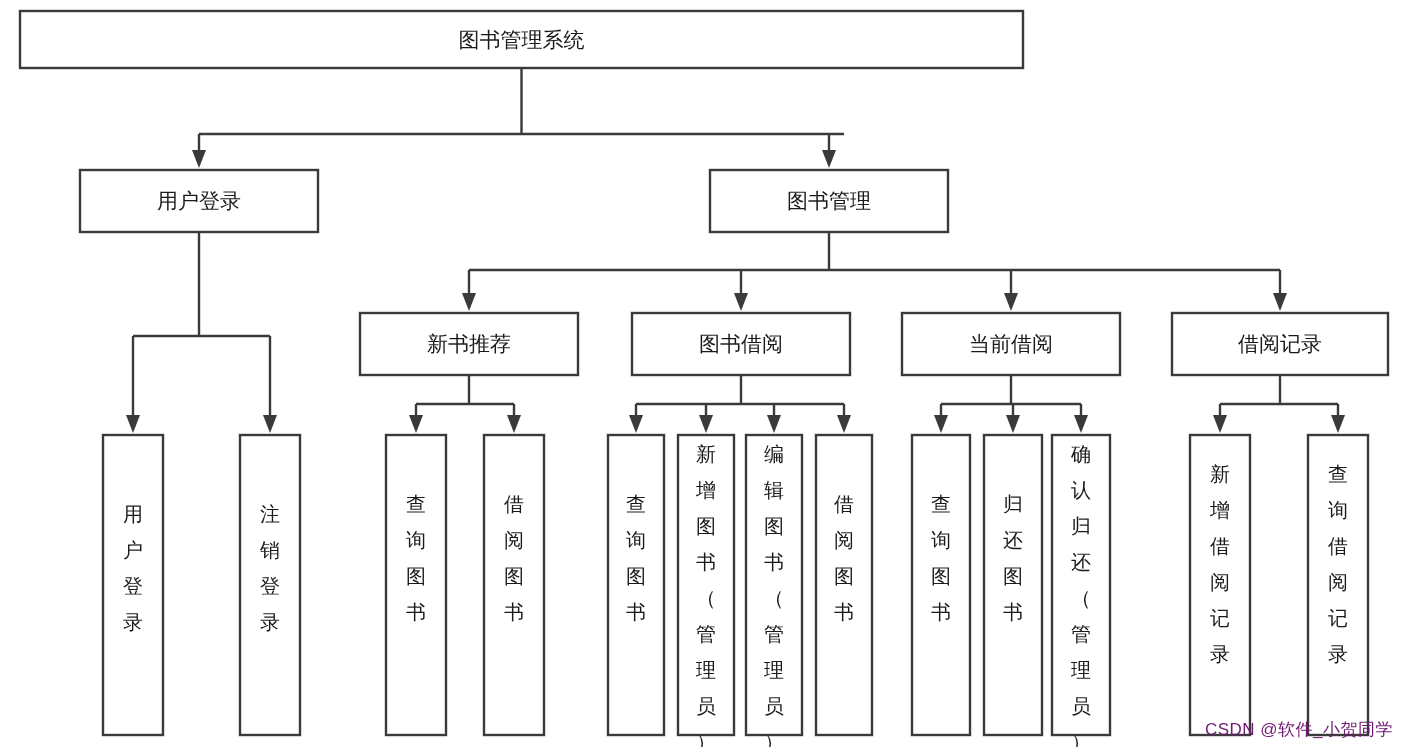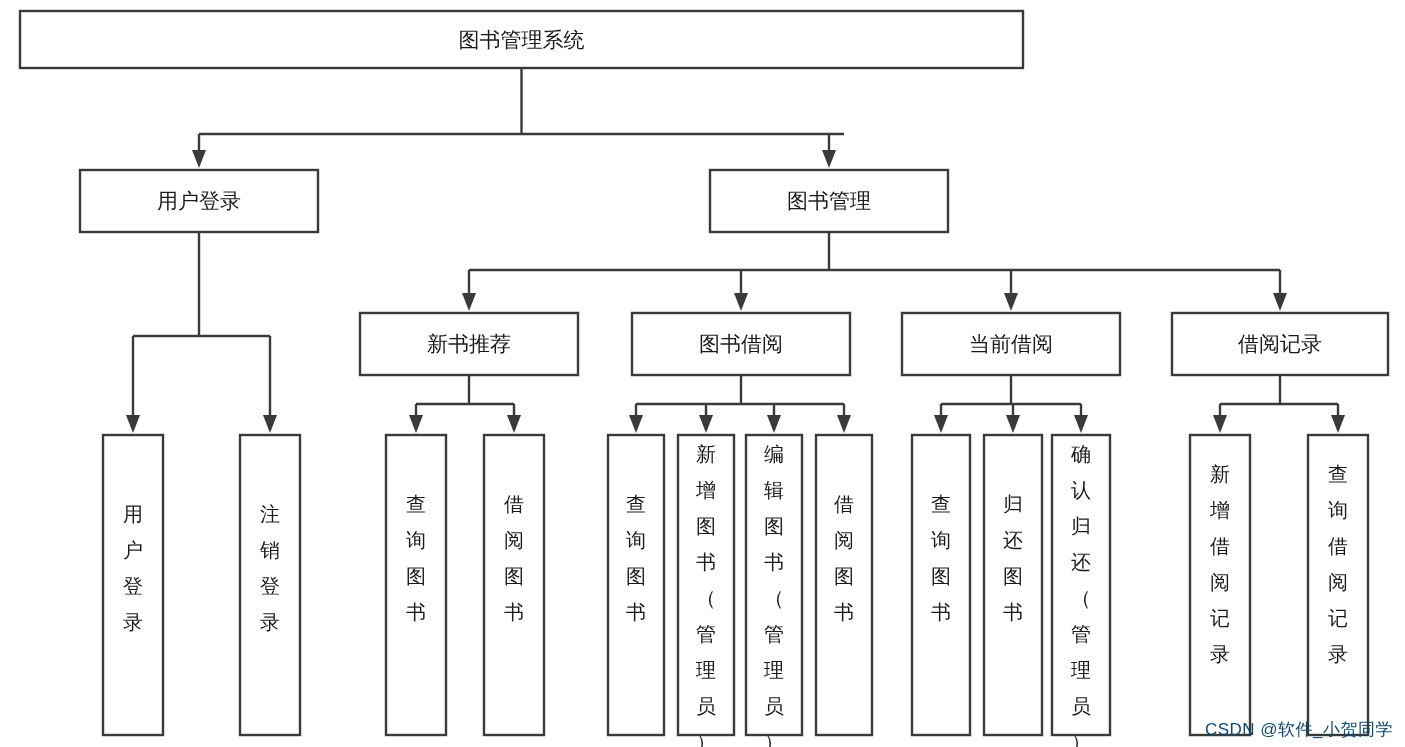--- a/index.html
+++ b/index.html
@@ -51,21 +51,21 @@
   .arrow-head {
     fill: #3a3a3a;
     stroke: none;
   }
   .watermark {
     position: absolute;
     right: 12px;
     bottom: 6px;
     font-family: "Liberation Sans", "DejaVu Sans", sans-serif;
     font-size: 17px;
-    color: #0c4a6e;
+    color: #701a75;
     letter-spacing: 0.5px;
     white-space: nowrap;
     user-select: none;
   }
 </style>
 </head>
 <body>
 
 <div id="diagram-root">
 

